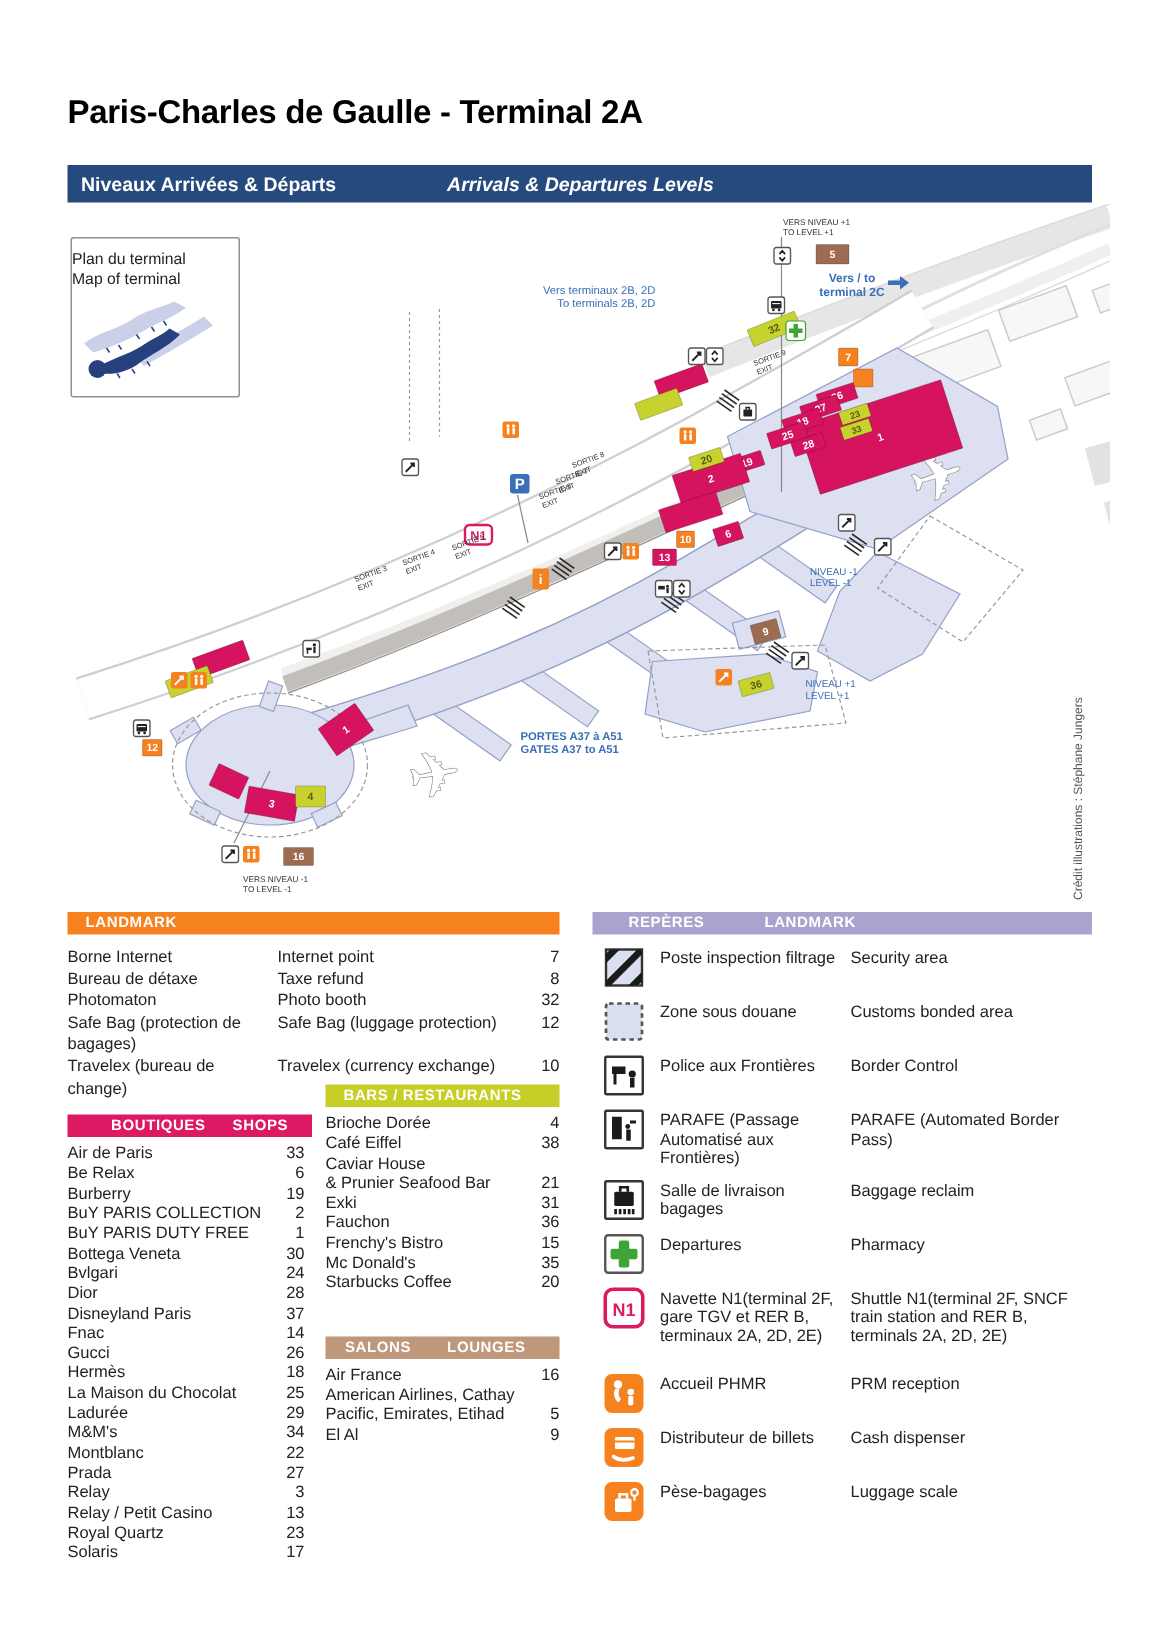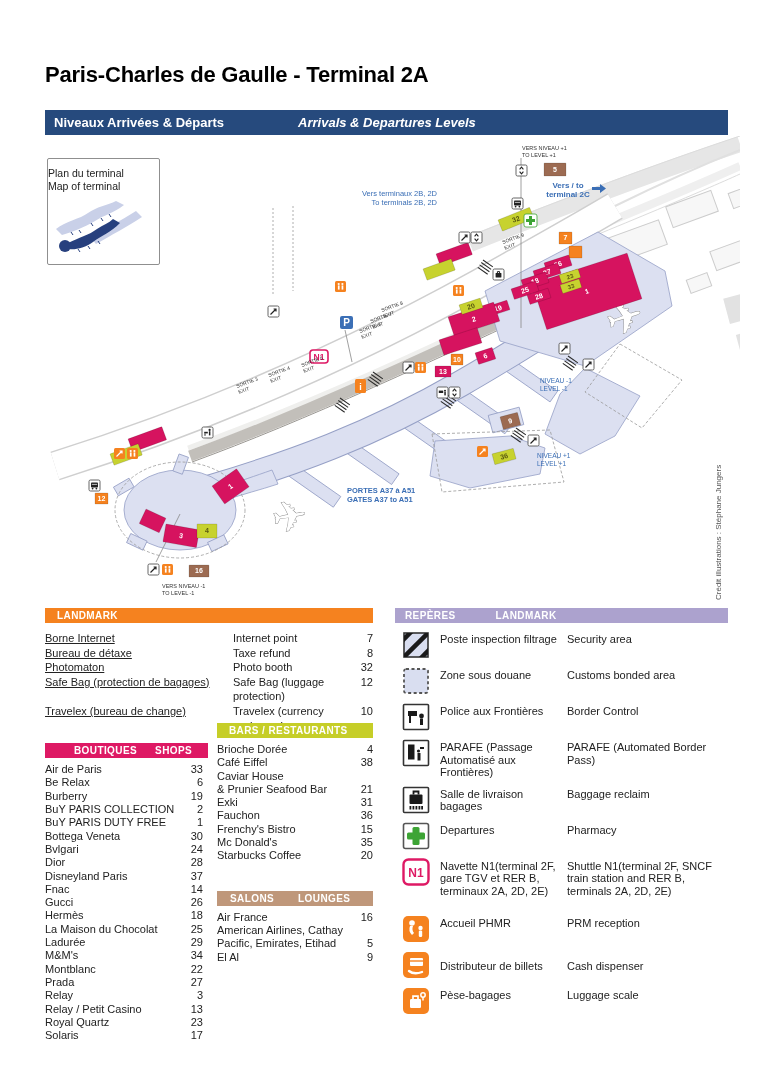--- a/index.html
+++ b/index.html
@@ -17,21 +17,21 @@
   #minimap .t{font-size:10.5px;margin-top:8px;line-height:13px;color:#222;}
   
   #credit{left:714px;top:380px;height:220px;width:14px;font-size:8px;color:#555;
           writing-mode:vertical-rl;transform:rotate(180deg);text-align:left;}
   
   .hdr{height:15px;color:#fff;font-size:10px;font-weight:700;letter-spacing:0.4px;
        display:flex;align-items:center;}
   .row{display:flex;align-items:baseline;}
   .num{text-align:right;}
   #svc-rows .row{line-height:14.6px;font-size:11px;}
-  #svc-rows .fr{width:188px;flex:none;text-decoration:underline;}
+  #svc-rows .fr{width:140px;flex:none;}
   #svc-rows .en{flex:1;}
   #svc-rows .num{width:24px;flex:none;}
   .namelist .row{line-height:13.3px;font-size:11px;}
   .namelist .nm{flex:1;}
   .namelist .num{width:28px;flex:none;}
   
   #lm-rows{margin-top:8px;}
   .lmrow{display:flex;align-items:flex-start;margin-bottom:7px;}
   .lmrow .ic{width:28px;height:28px;flex:none;margin-left:7px;}
   .lmrow .fr{width:124px;flex:none;margin-left:10px;font-size:11px;line-height:12.5px;padding-top:2px;}
@@ -654,21 +654,21 @@
         </div>
         <div class="row">
           <span class="nm">El Al</span>
           <span class="num">9</span>
         </div>
       </div>
   </div>
 
   <div class="abs" style="left:395px;top:608px;width:333px;">
     <div class="hdr" id="lm-hdr" style="background: rgb(172, 162, 206);">
-      <span style="margin-left:10px;">REPÈRES</span>
+      <span style="margin-left:24px;">REPÈRES</span>
       <span style="margin-left:24px;padding-left:16px;">LANDMARK</span>
     </div>
     <div id="lm-rows">
         <div class="lmrow" style="min-height: 29px;">
           <span class="ic"><svg width="28" height="28" viewBox="0 0 28 28">
               <defs>
                 <clipPath id="sq">
                   <rect x="2" y="2" width="24" height="24"></rect>
                 </clipPath>
               </defs>
@@ -748,21 +748,21 @@
           <span class="ic"><svg width="28" height="28" viewBox="0 0 28 28">
               <rect x="1" y="1" width="26" height="26" fill="#F5821F" rx="5"></rect>
               <circle cx="10" cy="8" r="2.8" fill="#fff"></circle>
               <path d="M8,11 q-2,5 2,9 l2,-2 q-2.5,-3 -1,-7 z" fill="#fff"></path>
               <circle cx="18.5" cy="13" r="2.2" fill="#fff"></circle>
               <rect x="16.8" y="15.5" width="3.4" height="6.5" rx="1.2" fill="#fff"></rect>
             </svg></span>
           <span class="fr">Accueil PHMR</span>
           <span class="en">PRM reception</span>
         </div>
-        <div class="lmrow" style="min-height: 29px; align-items: center;">
+        <div class="lmrow" style="min-height: 29px;">
           <span class="ic"><svg width="28" height="28" viewBox="0 0 28 28">
               <rect x="1" y="1" width="26" height="26" fill="#F5821F" rx="5"></rect>
               <rect x="8" y="7" width="13" height="8" rx="1" fill="#fff"></rect>
               <line x1="8" y1="10" x2="21" y2="10" stroke="#F5821F" stroke-width="1.4"></line>
               <path d="M7,20 q5,4 13,1" stroke="#fff" stroke-width="2.4" fill="none" stroke-linecap="round"></path>
             </svg></span>
           <span class="fr">Distributeur de billets</span>
           <span class="en">Cash dispenser</span>
         </div>
         <div class="lmrow" style="min-height: 29px;">

